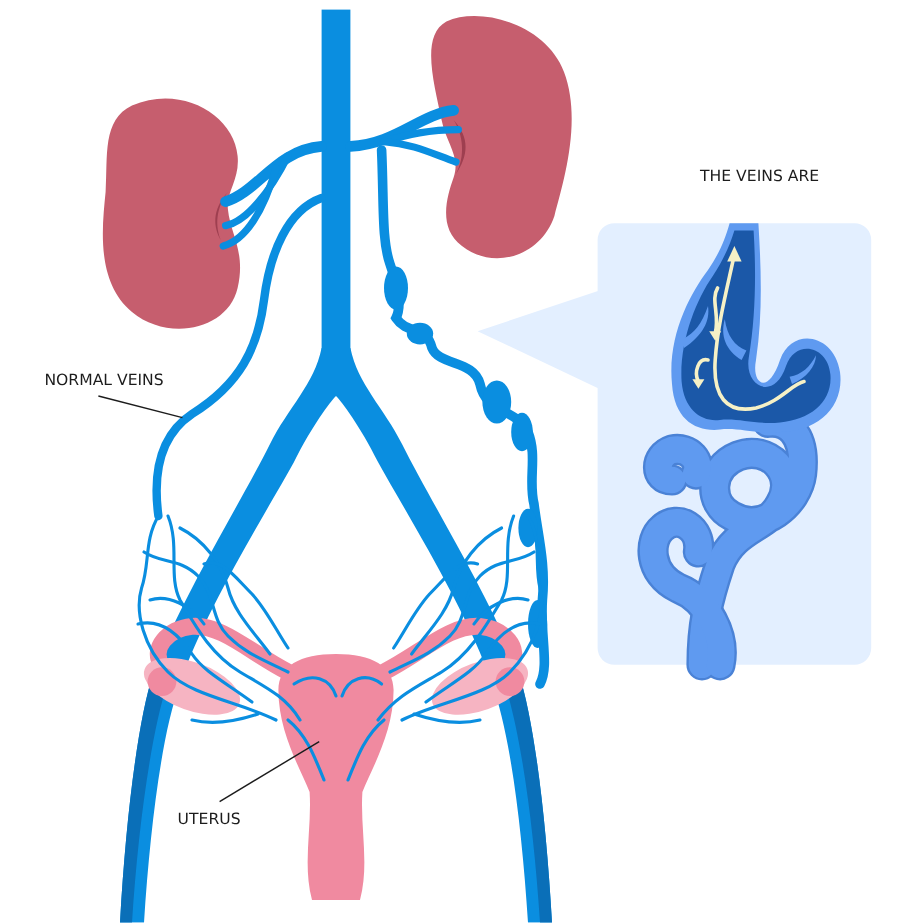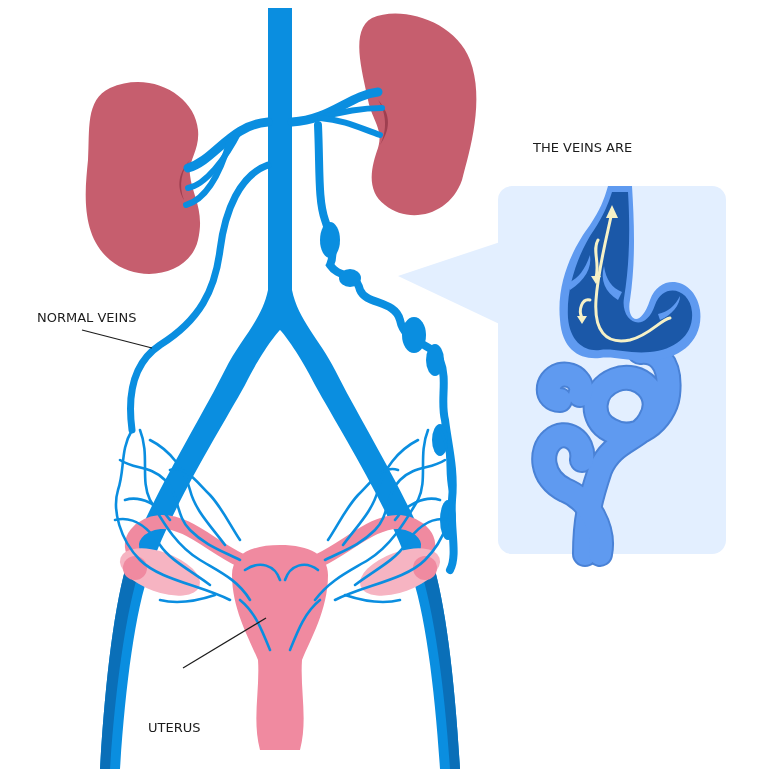--- a/index.html
+++ b/index.html
@@ -1,21 +1,21 @@
 <!DOCTYPE html>
 <html><head>
 <meta charset="utf-8">
 <style>
   html, body { margin: 0; padding: 0; background: #ffffff; }
-  .stage { position: relative; width: 756px; height: 769px; overflow: hidden; background: #ffffff; }
+  .stage { position: relative; width: 756px; height: 769px; overflow: hidden; background: #ffffff; text-align: center; }
   svg.art { position: absolute; left: 0; top: 0; }
   .label { position: absolute; font-family: "DejaVu Sans", sans-serif; font-size: 13px; color: #1c1c1c; letter-spacing: 0; line-height: 20px; white-space: nowrap; }
   .label-swollen { left: 533px; top: 138px; width: 200px; white-space: normal; }
   .label-normal { left: 37px; top: 308px; }
-  .label-uterus { left: 148px; top: 674px; margin-top: 44px; }
+  .label-uterus { left: 148px; top: 674px; }
 </style>
 </head>
 <body>
 
 <div class="stage">
 <svg class="art" width="768" height="769" viewBox="0 0 768 769" xmlns="http://www.w3.org/2000/svg">
 
   <g>
     <polygon points="398,276 512,238 512,330" fill="#e3efff"></polygon>
     <rect x="498" y="186" width="228" height="368" rx="14" fill="#e3efff"></rect>

